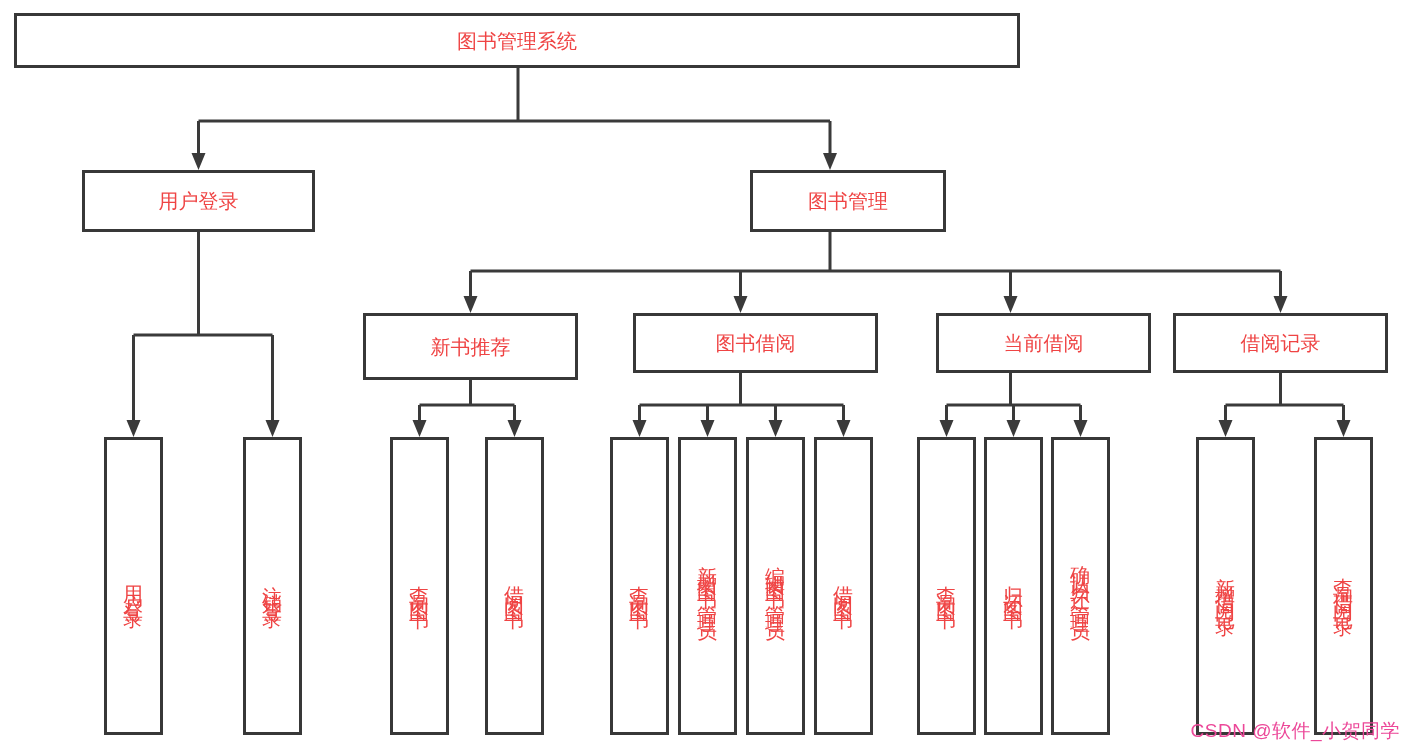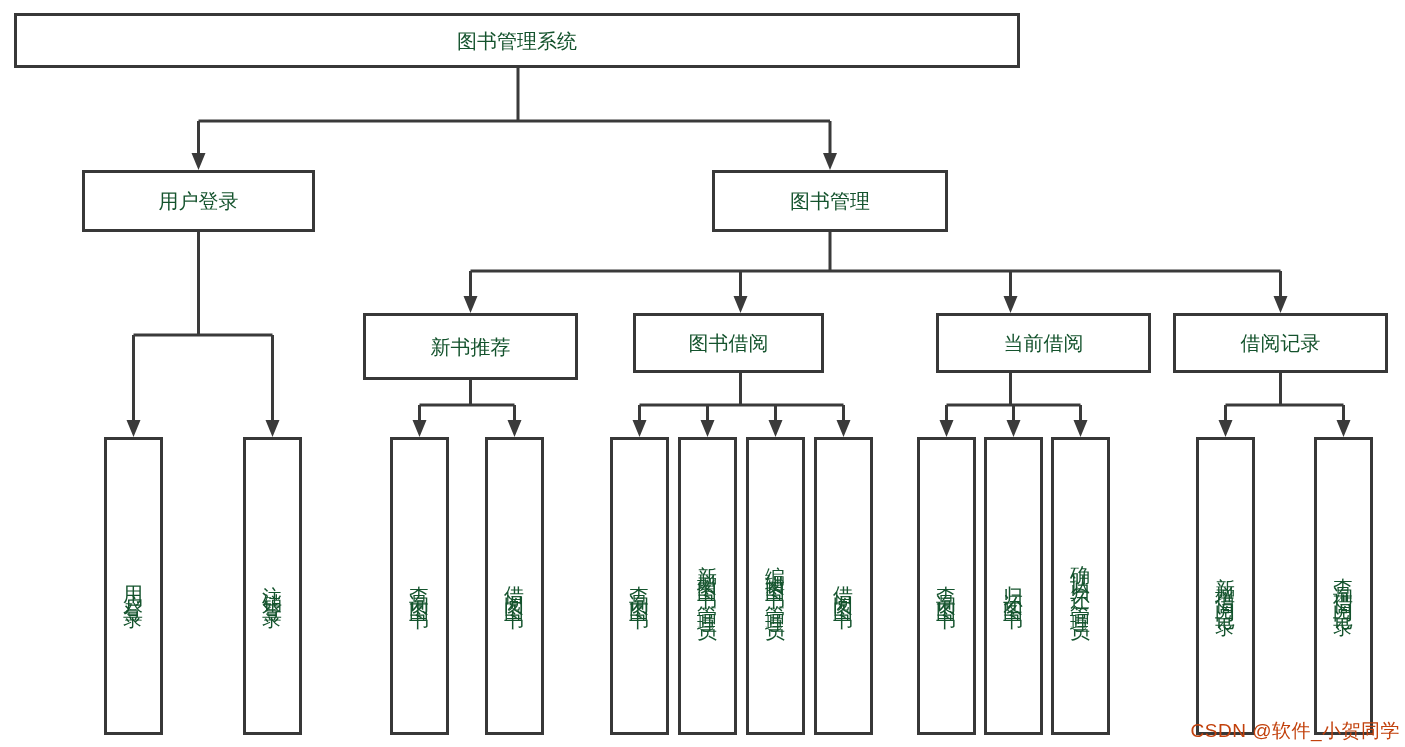--- a/index.html
+++ b/index.html
@@ -26,38 +26,38 @@
     position: absolute;
     box-sizing: border-box;
     background: #ffffff;
     border: 3px solid #383838;
     display: flex;
     align-items: center;
     justify-content: center;
     z-index: 2;
     font-size: 20px;
     line-height: 1.2;
-    color: #14532d;
+    color: #ef4444;
     white-space: nowrap;
   }
   .leaf .v-label {
     writing-mode: vertical-rl;
     text-orientation: mixed;
     letter-spacing: 8px;
     line-height: 1;
     white-space: normal;
   }
   .watermark {
     position: absolute;
     right: 5px;
     bottom: 3px;
     z-index: 3;
     font-size: 19px;
     letter-spacing: 0.5px;
-    color: #c2410c;
+    color: #ec4899;
   }
 </style>
 </head>
 <body>
 
 <div id="canvas">
 
   <svg id="connectors" width="1405" height="747" viewBox="0 0 1405 747">
     <g stroke="#3a3a3a" stroke-width="3" fill="none">
 
@@ -98,28 +98,28 @@
     </g>
   </svg>
 
   <div class="node" style="left:14px; top:13px; width:1006px; height:55px;">
     <span>图书管理系统</span>
   </div>
 
   <div class="node" style="left:82px; top:170px; width:233px; height:62px;">
     <span>用户登录</span>
   </div>
-  <div class="node" style="left:712px; top:170px; width:236px; height:62px;justify-content:center;">
+  <div class="node" style="left:750px; top:170px; width:196px; height:62px;justify-content:center;">
     <span>图书管理</span>
   </div>
 
   <div class="node" style="left:363px; top:313px; width:215px; height:67px;">
     <span>新书推荐</span>
   </div>
-  <div class="node" style="left:633px; top:313px; width:191px; height:60px;">
+  <div class="node" style="left:633px; top:313px; width:245px; height:60px;">
     <span>图书借阅</span>
   </div>
   <div class="node" style="left:903px; top:313px; width:215px; height:60px;margin-left:33px;">
     <span>当前借阅</span>
   </div>
   <div class="node" style="left:1173px; top:313px; width:215px; height:60px;">
     <span>借阅记录</span>
   </div>
 
   <div class="node leaf" style="left:104px; top:437px; width:59px; height:298px;">

